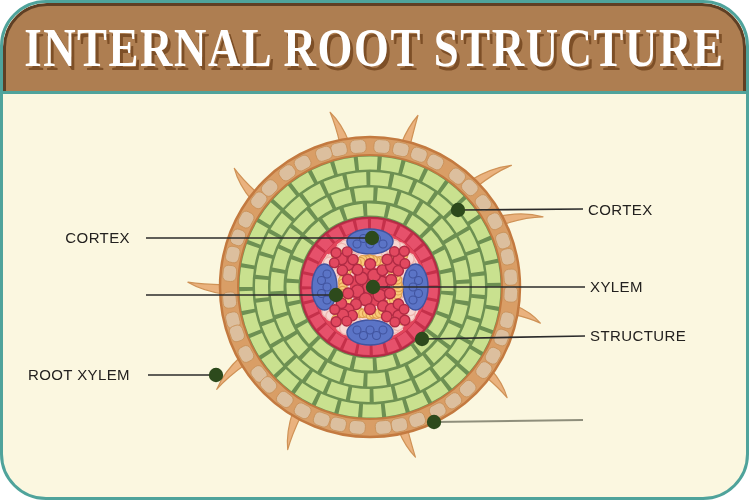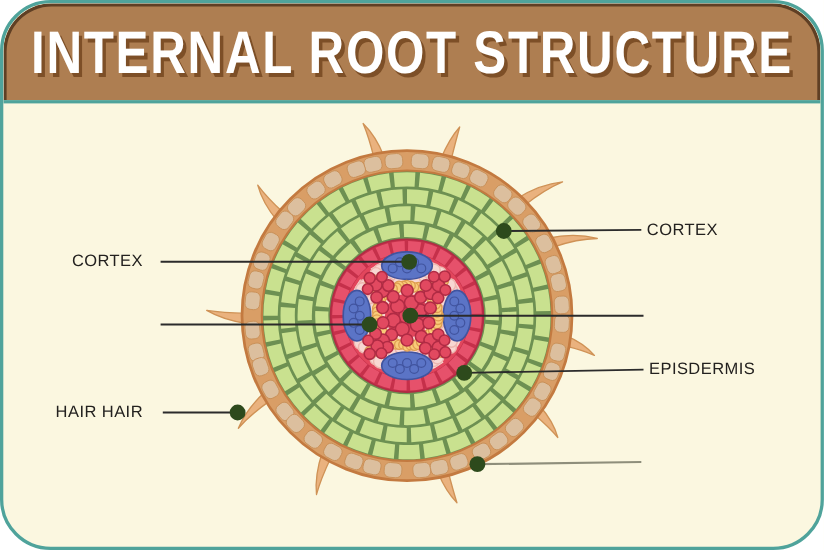--- a/index.html
+++ b/index.html
@@ -14,20 +14,21 @@
     background:var(--card-bg,#fbf7e0);
     overflow:hidden;
   }
   .banner{
     position:absolute;top:0;left:0;right:0;height:88px;box-sizing:border-box;
     background:var(--banner-bg,#ae7e51);
     border:3px solid var(--banner-border,#5f3f24);border-bottom:none;
     border-radius:44px 44px 0 0;
     display:flex;align-items:center;justify-content:center;
     z-index:3;
+    font-family:Liberation Serif, serif;
   }
   .divider{
     position:absolute;top:88px;left:0;right:0;height:3px;
     background:var(--card-border,#4fa39b);z-index:3;
   }
   h1.title{
     margin:0;padding:0 10px;
     font-size:44px;font-weight:700;letter-spacing:1.5px;
     color:var(--title-color,#fff);
     text-shadow:3px 3px 0 var(--title-shadow,#7d4f27);
@@ -324,22 +325,23 @@
         <circle cx="333" cy="292" r="7.2" fill="#2d4a1c"></circle>
         <circle cx="213" cy="372" r="7.2" fill="#2d4a1c"></circle>
         <circle cx="455" cy="207" r="7.2" fill="#2d4a1c"></circle>
         <circle cx="370" cy="284" r="7.2" fill="#2d4a1c"></circle>
         <circle cx="419" cy="336" r="7.2" fill="#2d4a1c"></circle>
         <circle cx="431" cy="419" r="7.2" fill="#2d4a1c"></circle>
       </g>
     </svg>
 
   <div class="lbl right-align" style="right:616px;top:223px">CORTEX</div>
-  <div class="lbl right-align" style="right:616px;top:360px">HAIR HAIR</div>
+  <div class="lbl right-align" style="right:616px;top:360px">ROOT XYLEM</div>
 
   <div class="lbl" style="left:585px;top:195px">CORTEX</div>
-  <div class="lbl" style="left:587px;top:321px">EPISDERMIS</div>
+  <div class="lbl" style="left:587px;top:272px">XYLEM</div>
+  <div class="lbl" style="left:587px;top:321px">STRUCTURE</div>
 
   <div class="banner">
     <h1 class="title">INTERNAL ROOT STRUCTURE</h1>
   </div>
   <div class="divider"></div>
 </div>
 
 </body></html>

